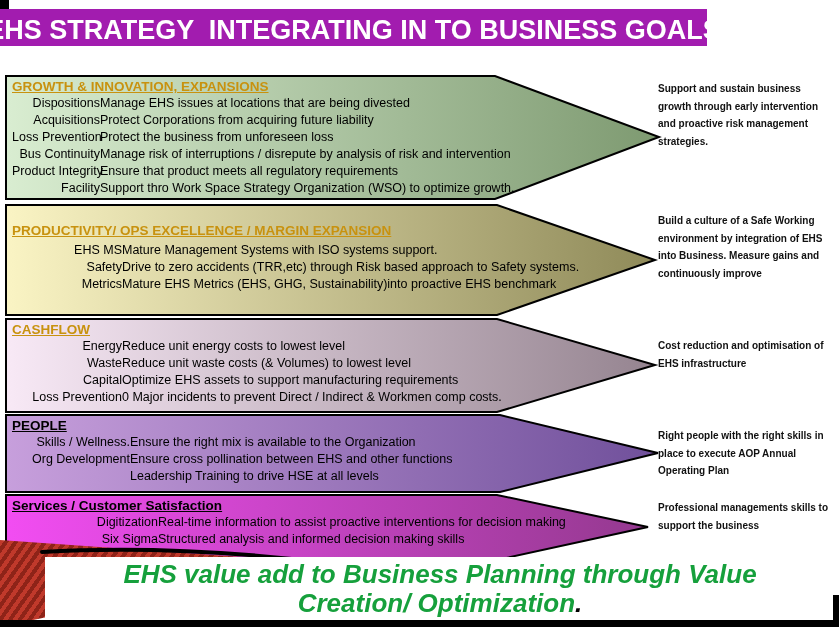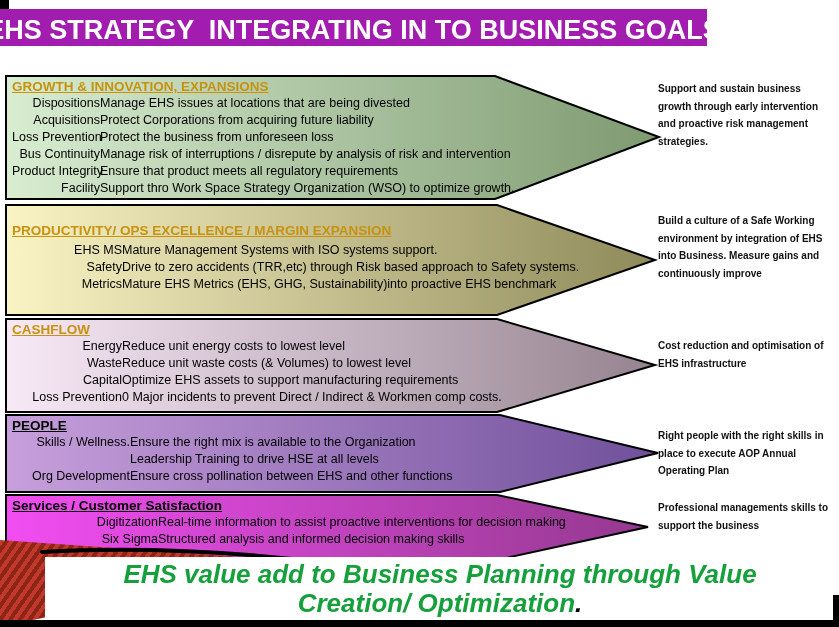--- a/index.html
+++ b/index.html
@@ -173,26 +173,26 @@
       <polygon points="1,1 495,1 653,39 495,78 1,78" fill="url(#g3)" stroke="#000" stroke-width="2"></polygon>
     </svg>
     <div class="arrow-content">
       <div class="sec-header hdr-black">PEOPLE</div>
       <div class="sec-rows">
         <div class="row">
             <span class="lbl">Skills / Wellness.</span>
             <span class="desc">Ensure the right mix is available to the Organization</span>
           </div>
         <div class="row">
+            <span class="lbl">Org Development</span>
+            <span class="desc">Ensure cross pollination between  EHS and other functions</span>
+          </div>
+        <div class="row">
             <span class="lbl"></span>
             <span class="desc">Leadership Training to drive HSE at all levels</span>
-          </div>
-        <div class="row">
-            <span class="lbl">Org Development</span>
-            <span class="desc">Ensure cross pollination between  EHS and other functions</span>
           </div>
       </div>
     </div>
   </div>
   <div class="outcome" style="top:427px;">Right people with the right skills in place to execute AOP Annual Operating Plan</div>
 
   <div class="arrow-section s4" style="top:494px;height:67px;">
     <svg class="arrow-bg" width="660" height="67">
       <defs>
           <linearGradient id="g4" x1="0%" y1="0%" x2="100%" y2="0%">

